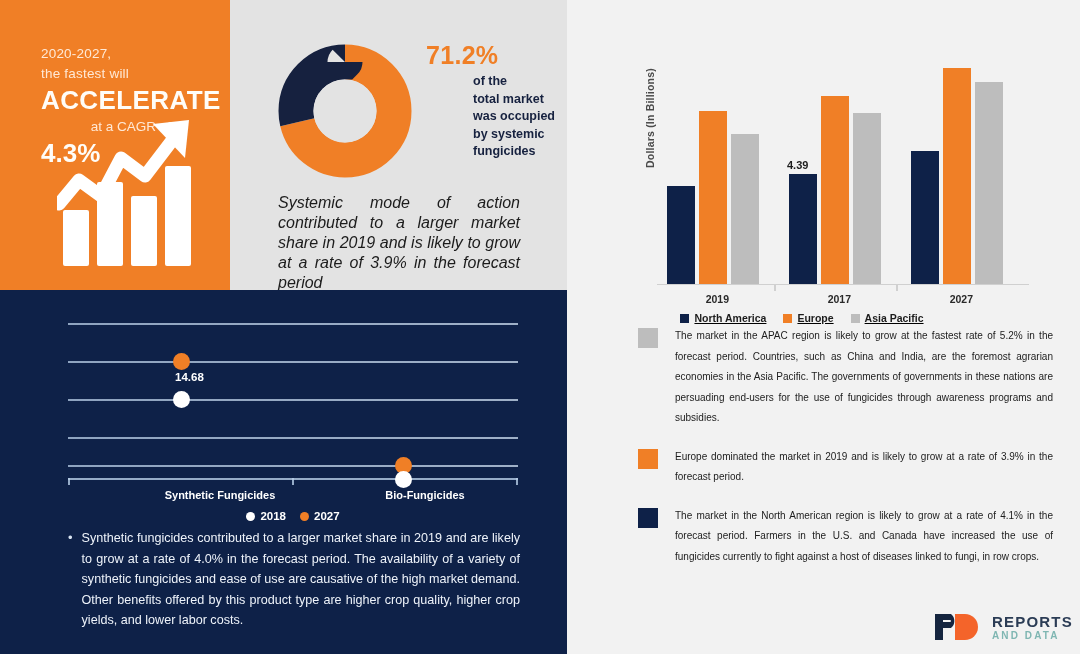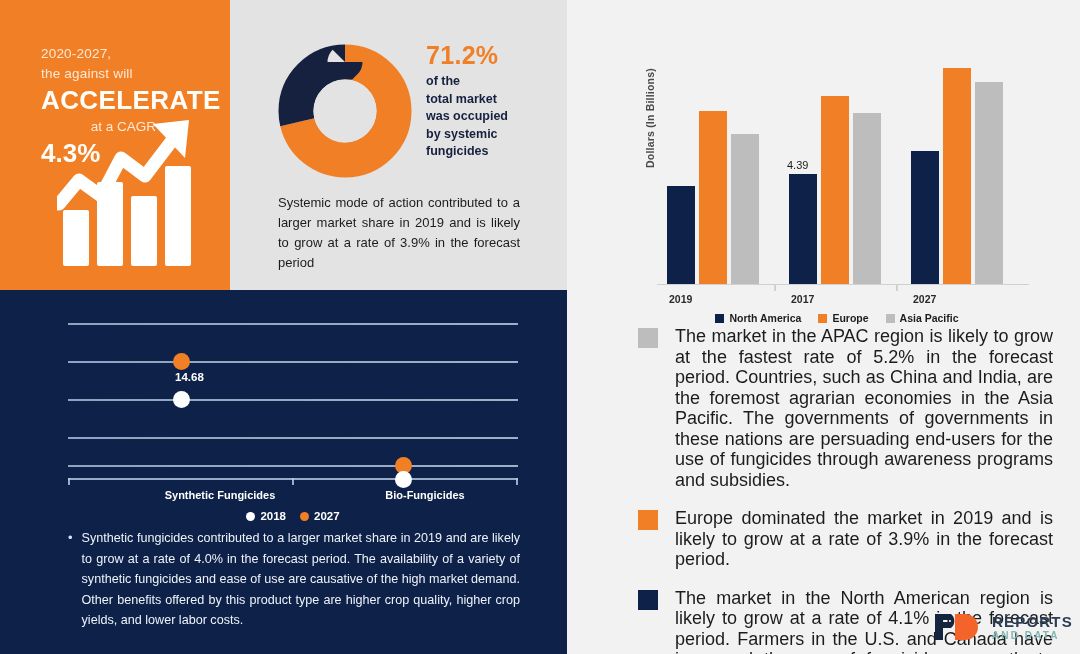--- a/index.html
+++ b/index.html
@@ -25,24 +25,24 @@
 
   .growth-icon { position: absolute; left: 57px; top: 118px; width: 145px; height: 150px; }
 
   .panel-grey {
     position: absolute; left: 230px; top: 0; width: 337px; height: 290px;
     background: #e3e3e3;
   }
   .donut-wrap { position: absolute; left: 48px; top: 44px; width: 134px; height: 134px; }
   .donut-stat { position: absolute; left: 196px; top: 40px; width: 132px; }
   .donut-pct { font-size: 25px; font-weight: bold; color: #f07f26; line-height: 30px; letter-spacing: .3px; }
-  .donut-desc { font-size: 12.5px; font-weight: bold; color: #16213f; line-height: 17.5px; margin-top: 3px; }
+  .donut-desc { font-size: 12.5px; font-weight: bold; color: #16213f; line-height: 17.5px; margin-top: 3px; margin-left: 47px; }
   .grey-para {
     position: absolute; left: 48px; top: 193px; width: 242px;
-    font-size: 13px; line-height: 20px; color: #1c1c1c; text-align: justify;
+    font-size: 16px; line-height: 20px; color: #1c1c1c; text-align: justify; font-style: italic;
   }
 
   .panel-navy {
     position: absolute; left: 0; top: 290px; width: 567px; height: 364px;
     background: #0e2148;
   }
   .dotchart { position: absolute; left: 68px; top: 15px; width: 450px; height: 175px; }
   .grid-line { position: absolute; left: 0; width: 450px; height: 2px;
     background: linear-gradient(to right, #b9cfe8, #cfe0f2); opacity: .75; }
   .axis-line { position: absolute; left: 0; top: 173px; width: 450px; height: 1.5px; background: #b9cfe8; opacity: .8; }
@@ -74,50 +74,50 @@
   .y-axis-label {
     position: absolute; left: -42px; top: 92px; width: 110px;
     transform: rotate(-90deg); transform-origin: center;
     font-size: 10.5px; font-weight: bold; color: #4a4a4a; text-align: center; letter-spacing: .2px;
   }
   .bar-baseline { position: absolute; left: 20px; bottom: 20px; width: 372px; height: 1.5px; background: #d0d0d0; }
   .bar { position: absolute; bottom: 21px; width: 28px; }
   .bar-navy { background: #0e2148; }
   .bar-orange { background: #f07f26; }
   .bar-grey { background: #bdbdbd; }
-  .bar-label { position: absolute; font-size: 11px; font-weight: normal; color: #1c1c1c; }
-  .year-label { position: absolute; bottom: 0px; font-size: 10.5px; font-weight: bold; color: #2a2a2a; text-align: left; width: 60px; }
+  .bar-label { position: absolute; font-size: 11px; font-weight: bold; color: #1c1c1c; }
+  .year-label { position: absolute; bottom: 0px; font-size: 10.5px; font-weight: bold; color: #2a2a2a; text-align: right; width: 60px; }
   .group-sep { position: absolute; bottom: 14px; width: 1.5px; height: 7px; background: #d0d0d0; }
 
   .bar-legend { position: absolute; left: 70px; top: 312px; width: 400px;
     display: flex; justify-content: center; gap: 17px; }
   .bl-item { display: flex; align-items: center; gap: 5px; font-size: 10.5px; font-weight: bold; color: #1c1c1c; }
   .bl-swatch { width: 9px; height: 9px; }
 
   .right-bullets { position: absolute; left: 638px; top: 326px; width: 415px; }
   .rb-row { display: flex; gap: 17px; margin-bottom: 18px; }
   .rb-swatch { width: 20px; height: 20px; flex: 0 0 20px; margin-top: 2px; }
-  .rb-text { font-size: 18px; line-height: 20.5px; color: #1c1c1c; text-align: justify; }
+  .rb-text { font-size: 10px; line-height: 20.5px; color: #1c1c1c; text-align: justify; }
 
   .logo { position: absolute; left: 933px; top: 606px; width: 140px; height: 42px;
     display: flex; align-items: center; gap: 7px; }
   .logo-mark { width: 52px; height: 30px; }
   .logo-words { display: flex; flex-direction: column; line-height: 1; }
   .logo-l1 { font-size: 15px; font-weight: bold; color: #2b3c55; letter-spacing: 1.2px; }
   .logo-l2 { font-size: 10px; font-weight: bold; color: #7fb6b2; letter-spacing: 2.1px; margin-top: 2px; }
 </style>
 </head>
 <body>
 
 <div id="root">
 
   <div class="panel-orange">
     <div class="orange-text">
       <div class="ot-line1">2020-2027,</div>
-      <div class="ot-line2">the against will</div>
+      <div class="ot-line2">the fastest will</div>
       <div class="ot-big">ACCELERATE</div>
       <div class="ot-line3">at a CAGR of</div>
       <div class="ot-cagr">4.3%</div>
     </div>
     <div class="growth-icon">
       <svg width="145" height="150" viewBox="0 0 145 150">
         <rect x="6" y="92" width="26" height="56" rx="2" fill="#ffffff"></rect>
         <rect x="40" y="64" width="26" height="84" rx="2" fill="#ffffff"></rect>
         <rect x="74" y="78" width="26" height="70" rx="2" fill="#ffffff"></rect>
         <rect x="108" y="48" width="26" height="100" rx="2" fill="#ffffff"></rect>
@@ -210,21 +210,21 @@
     <div class="bar-label" style="left:150px; bottom:134px;">4.39</div>
     <div class="year-label" style="left:154px;">2017</div>
     <div class="group-sep" style="left:259px;"></div>
 
     <div class="bar bar-navy" style="left:274px; height:133px;"></div>
     <div class="bar bar-orange" style="left:306px; height:216px;"></div>
     <div class="bar bar-grey" style="left:338px; height:202px;"></div>
     <div class="year-label" style="left:276px;">2027</div>
   </div>
 
-  <div class="bar-legend" style="left:637px;">
+  <div class="bar-legend" style="left:602px;text-decoration:underline;">
     <div class="bl-item">
       <span class="bl-swatch" style="background:#0e2148;"></span>
       <span>North America</span>
     </div>
     <div class="bl-item">
       <span class="bl-swatch" style="background:#f07f26;"></span>
       <span>Europe</span>
     </div>
     <div class="bl-item">
       <span class="bl-swatch" style="background:#bdbdbd;"></span>

